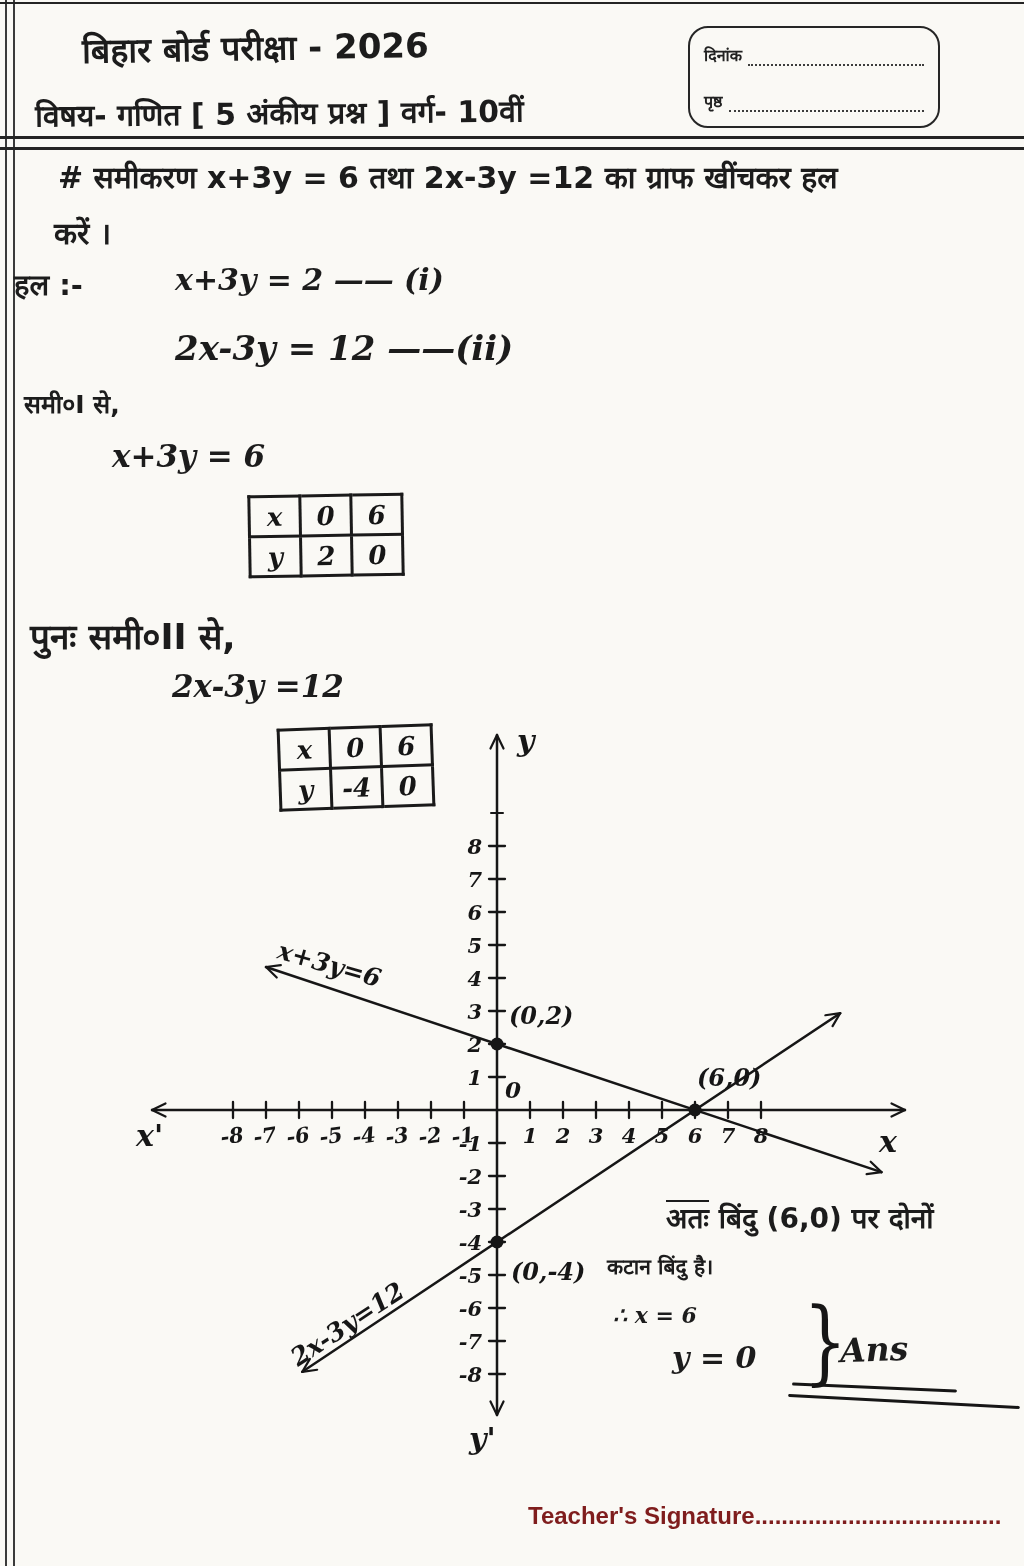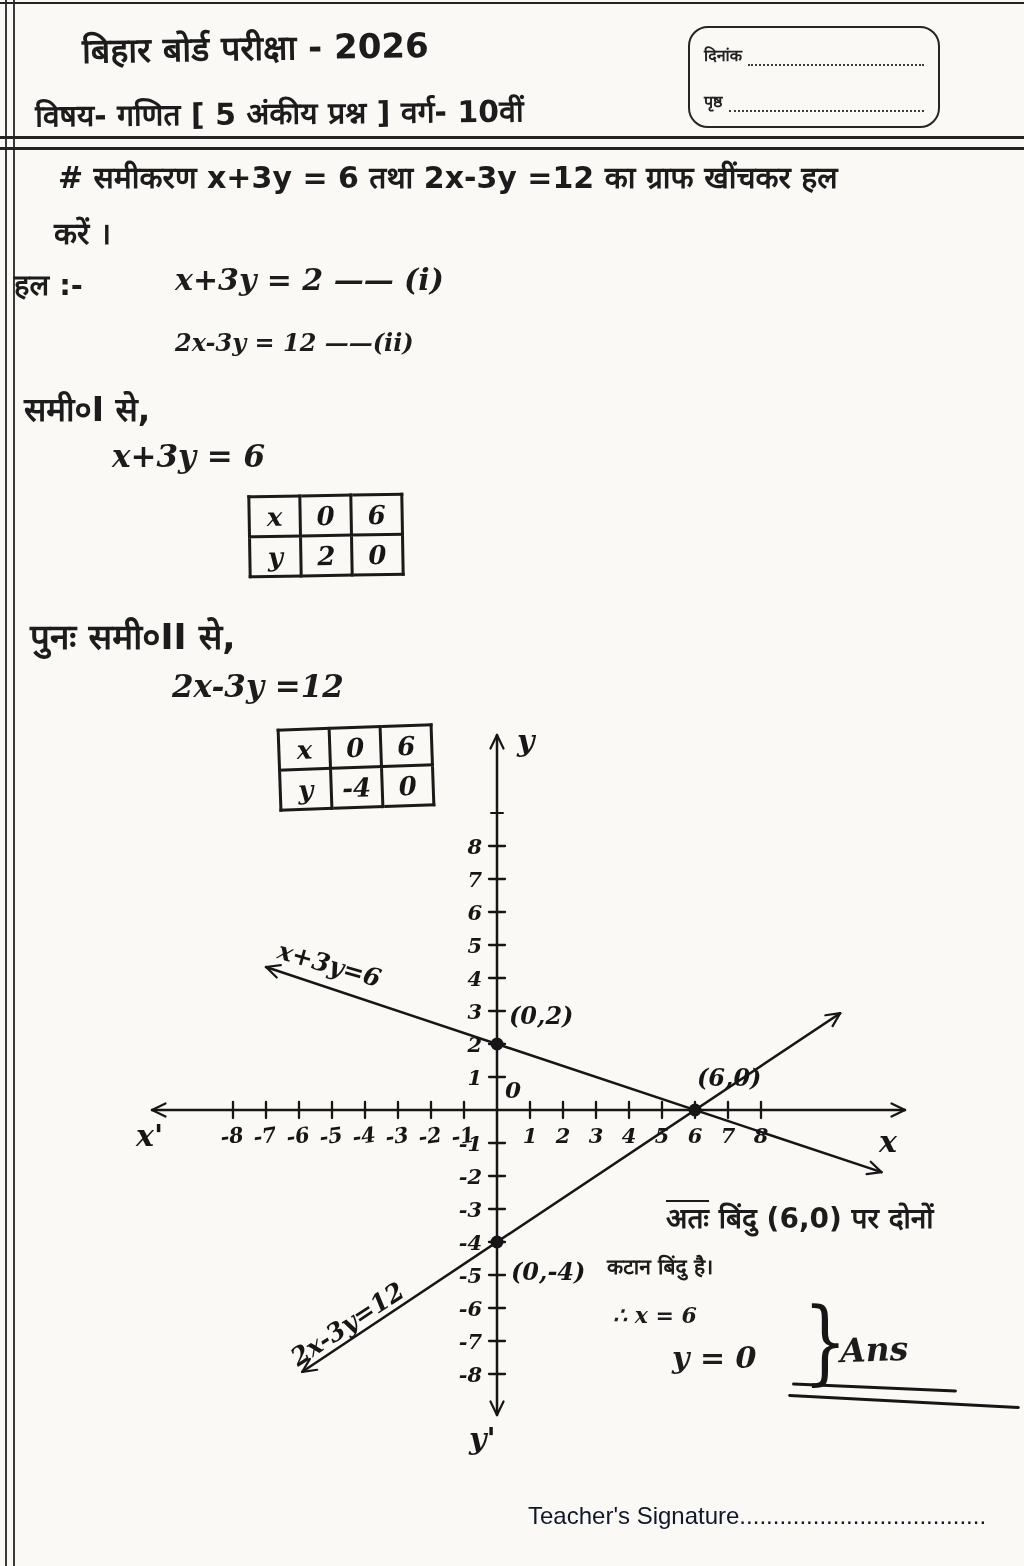--- a/index.html
+++ b/index.html
@@ -24,21 +24,21 @@
   .dbdots{flex:1;border-bottom:2.5px dotted #3c3c3c;height:14px;}
   
   table.hand{position:absolute;border-collapse:collapse;background:transparent;}
   table.hand td{
     border:3px solid #1a1a1a;width:48px;height:37px;text-align:center;
     font-family:"DejaVu Serif","Liberation Serif",serif;font-style:italic;
     font-weight:600;font-size:26px;color:#161616;padding:0;
   }
   .uline{position:absolute;background:#161616;height:3px;border-radius:2px;}
   .brace{font-family:"DejaVu Serif","Liberation Serif",serif;font-weight:400;}
-  .footer{font-family:"Liberation Sans","DejaVu Sans",sans-serif;font-weight:400;color:#0f172a;}
+  .footer{font-family:"Liberation Sans","DejaVu Sans",sans-serif;font-weight:700;color:#7f1d1d;}
 </style>
 </head>
 <body>
 
 <div class="vline" style="left:5px;"></div>
 <div class="vline" style="left:13px;"></div>
 <div class="rule" style="top:2px;height:2px;"></div>
 
 <div class="abs hw" style="left:82px;top:24px;font-size:34px;transform:rotate(-1deg);">बिहार बोर्ड परीक्षा - 2026</div>
 
@@ -56,23 +56,23 @@
 <div class="abs hw" style="left:35px;top:92px;font-size:30px;transform:rotate(-0.6deg);">विषय- गणित [ 5 अंकीय प्रश्न ] वर्ग- 10वीं</div>
 
 <div class="rule" style="top:136px;"></div>
 <div class="rule" style="top:147px;"></div>
 
 <div class="abs hw" style="left:12px;top:156px;font-size:30px;margin-left:46px;"># समीकरण  x+3y = 6  तथा  2x-3y =12  का ग्राफ खींचकर हल</div>
 <div class="abs hw" style="left:38px;top:212px;font-size:30px;margin-left:16px;">करें ।</div>
 
 <div class="abs hw" style="left:14px;top:264px;font-size:29px;">हल :-</div>
 <div class="abs math" style="left:175px;top:262px;font-size:30px;">x+3y = 2 —— (i)</div>
-<div class="abs math" style="left:175px;top:328px;font-size:24px;">2x-3y = 12 ——(ii)</div>
-
-<div class="abs hw" style="left:24px;top:386px;font-size:33px;">समी०I से,</div>
+<div class="abs math" style="left:175px;top:328px;font-size:34px;">2x-3y = 12 ——(ii)</div>
+
+<div class="abs hw" style="left:24px;top:386px;font-size:25px;">समी०I से,</div>
 <div class="abs math" style="left:112px;top:438px;font-size:31px;">x+3y = 6</div>
 
 <table class="hand" style="left:248px;top:494px;transform:rotate(-1deg);">
     <tbody>
       <tr>
         <td>x</td>
         <td>0</td>
         <td>6</td>
       </tr>
       <tr>

